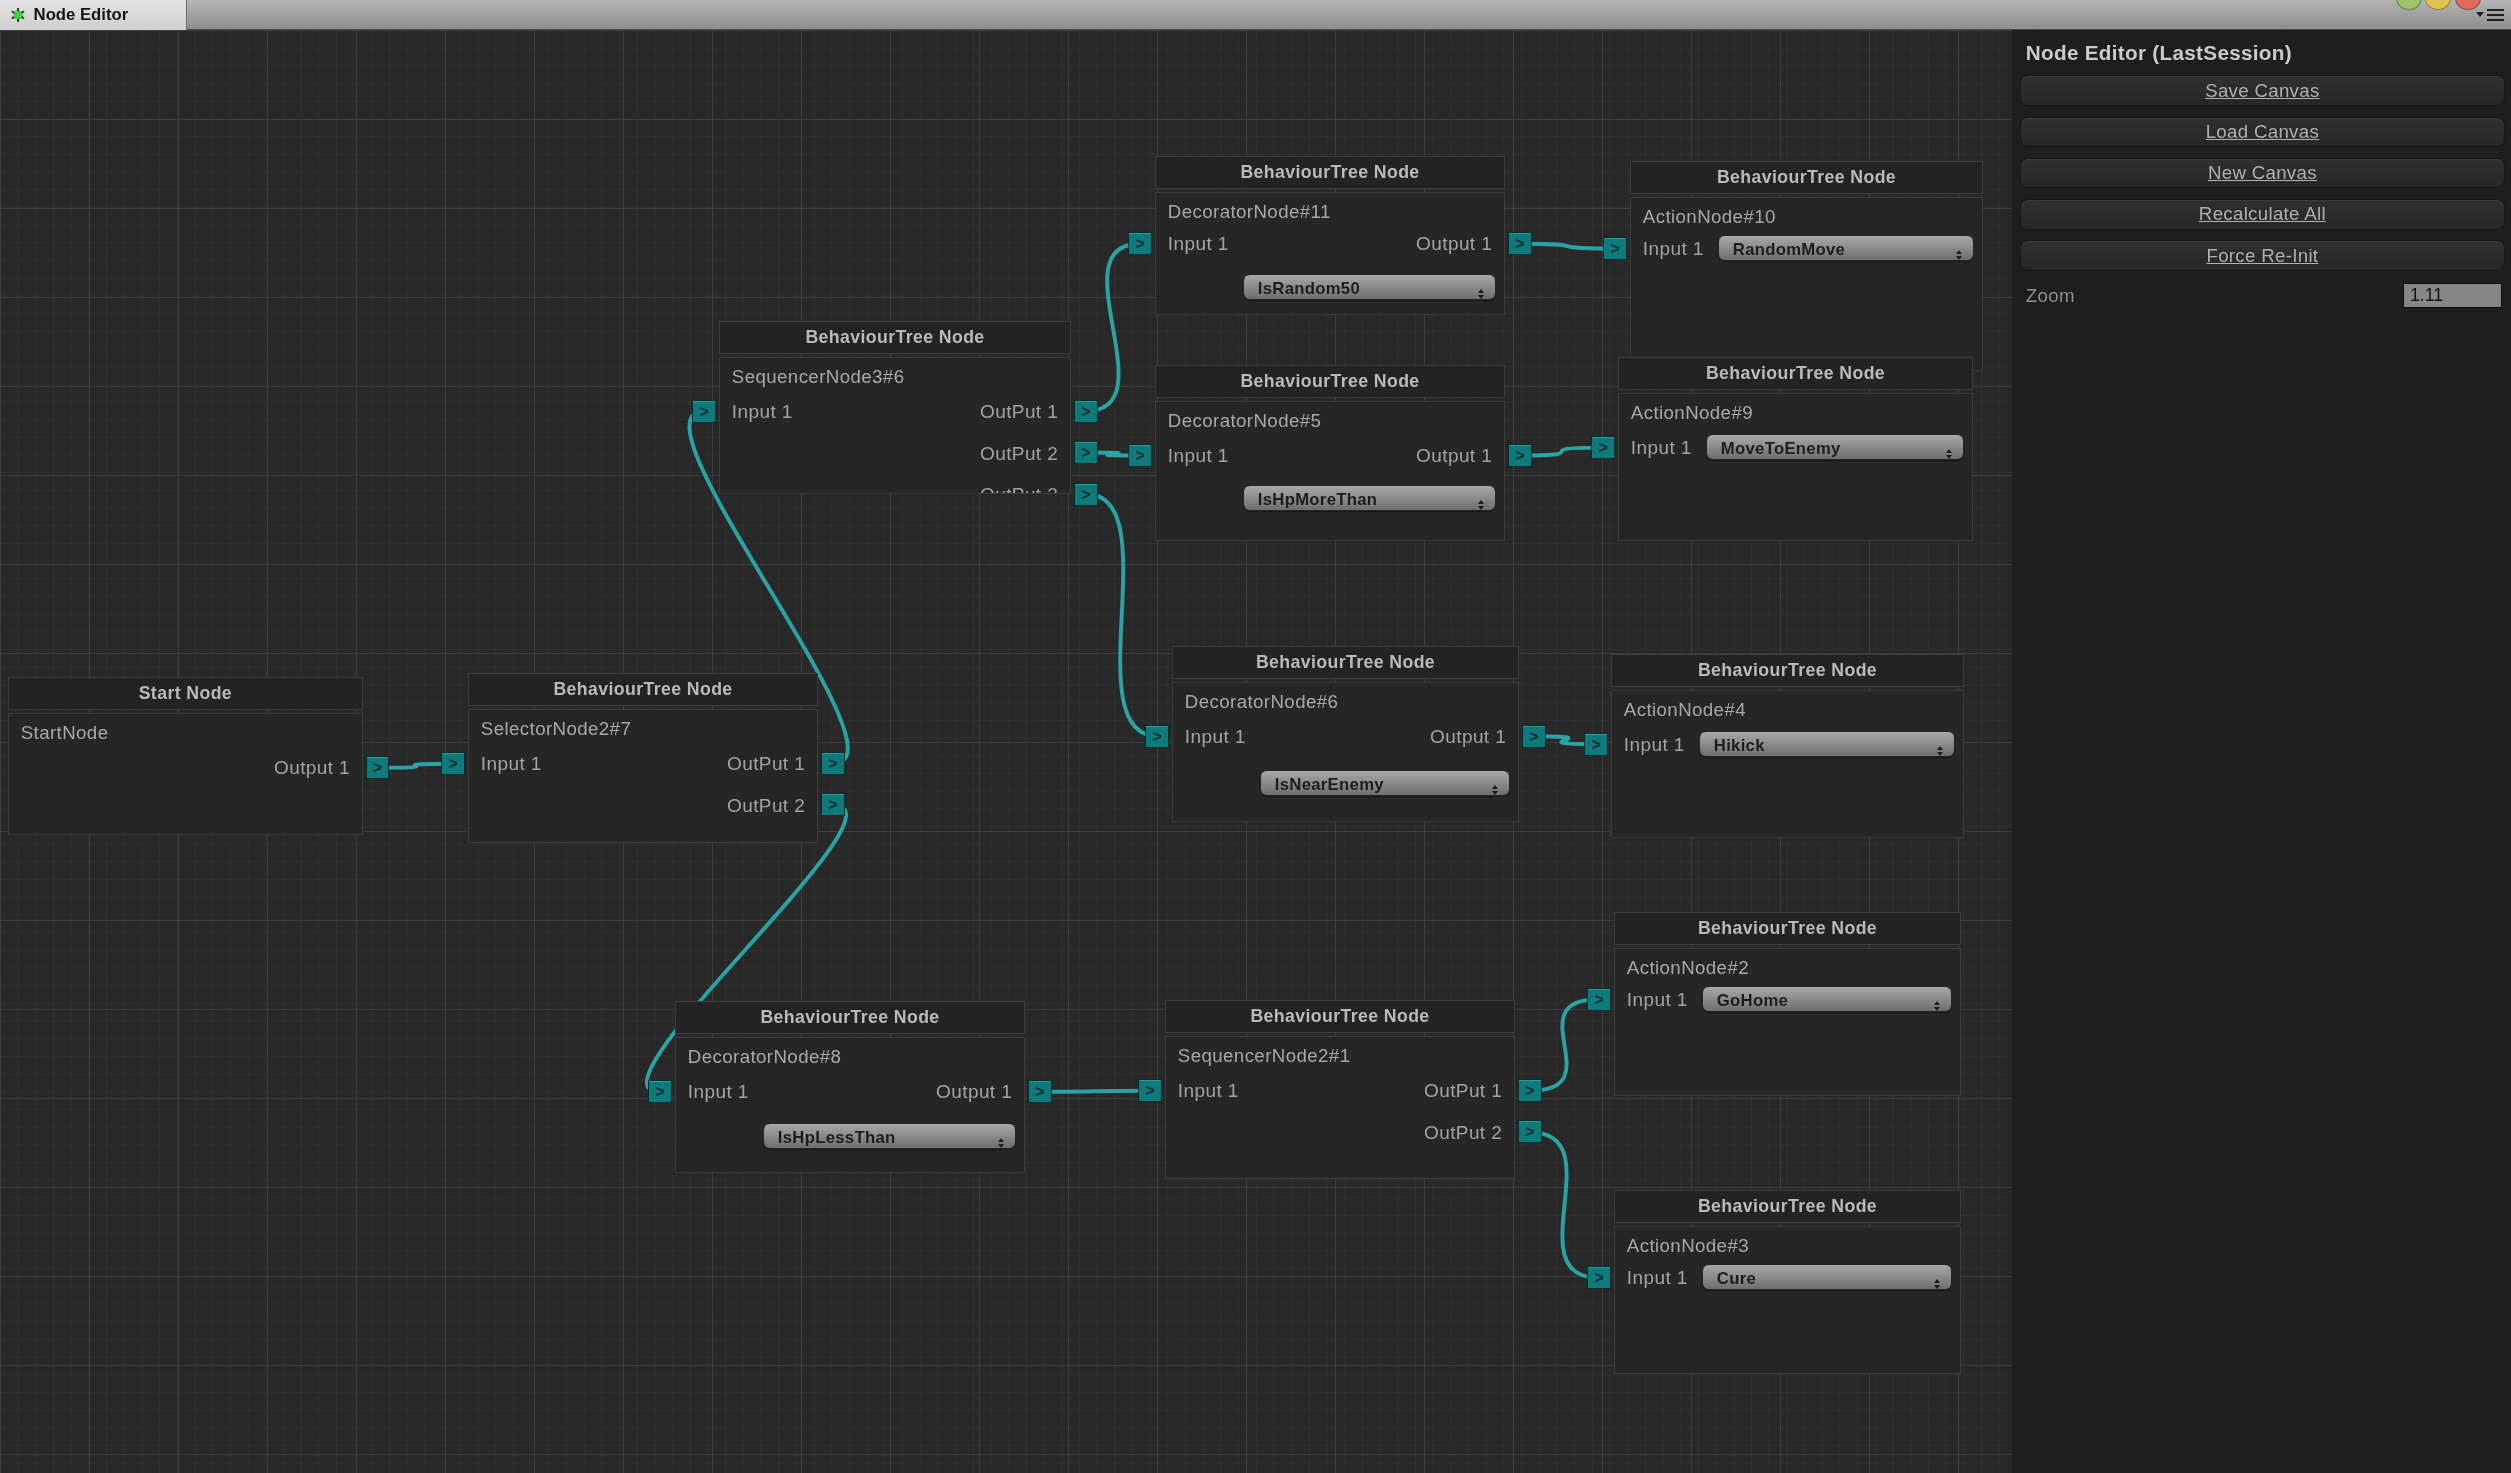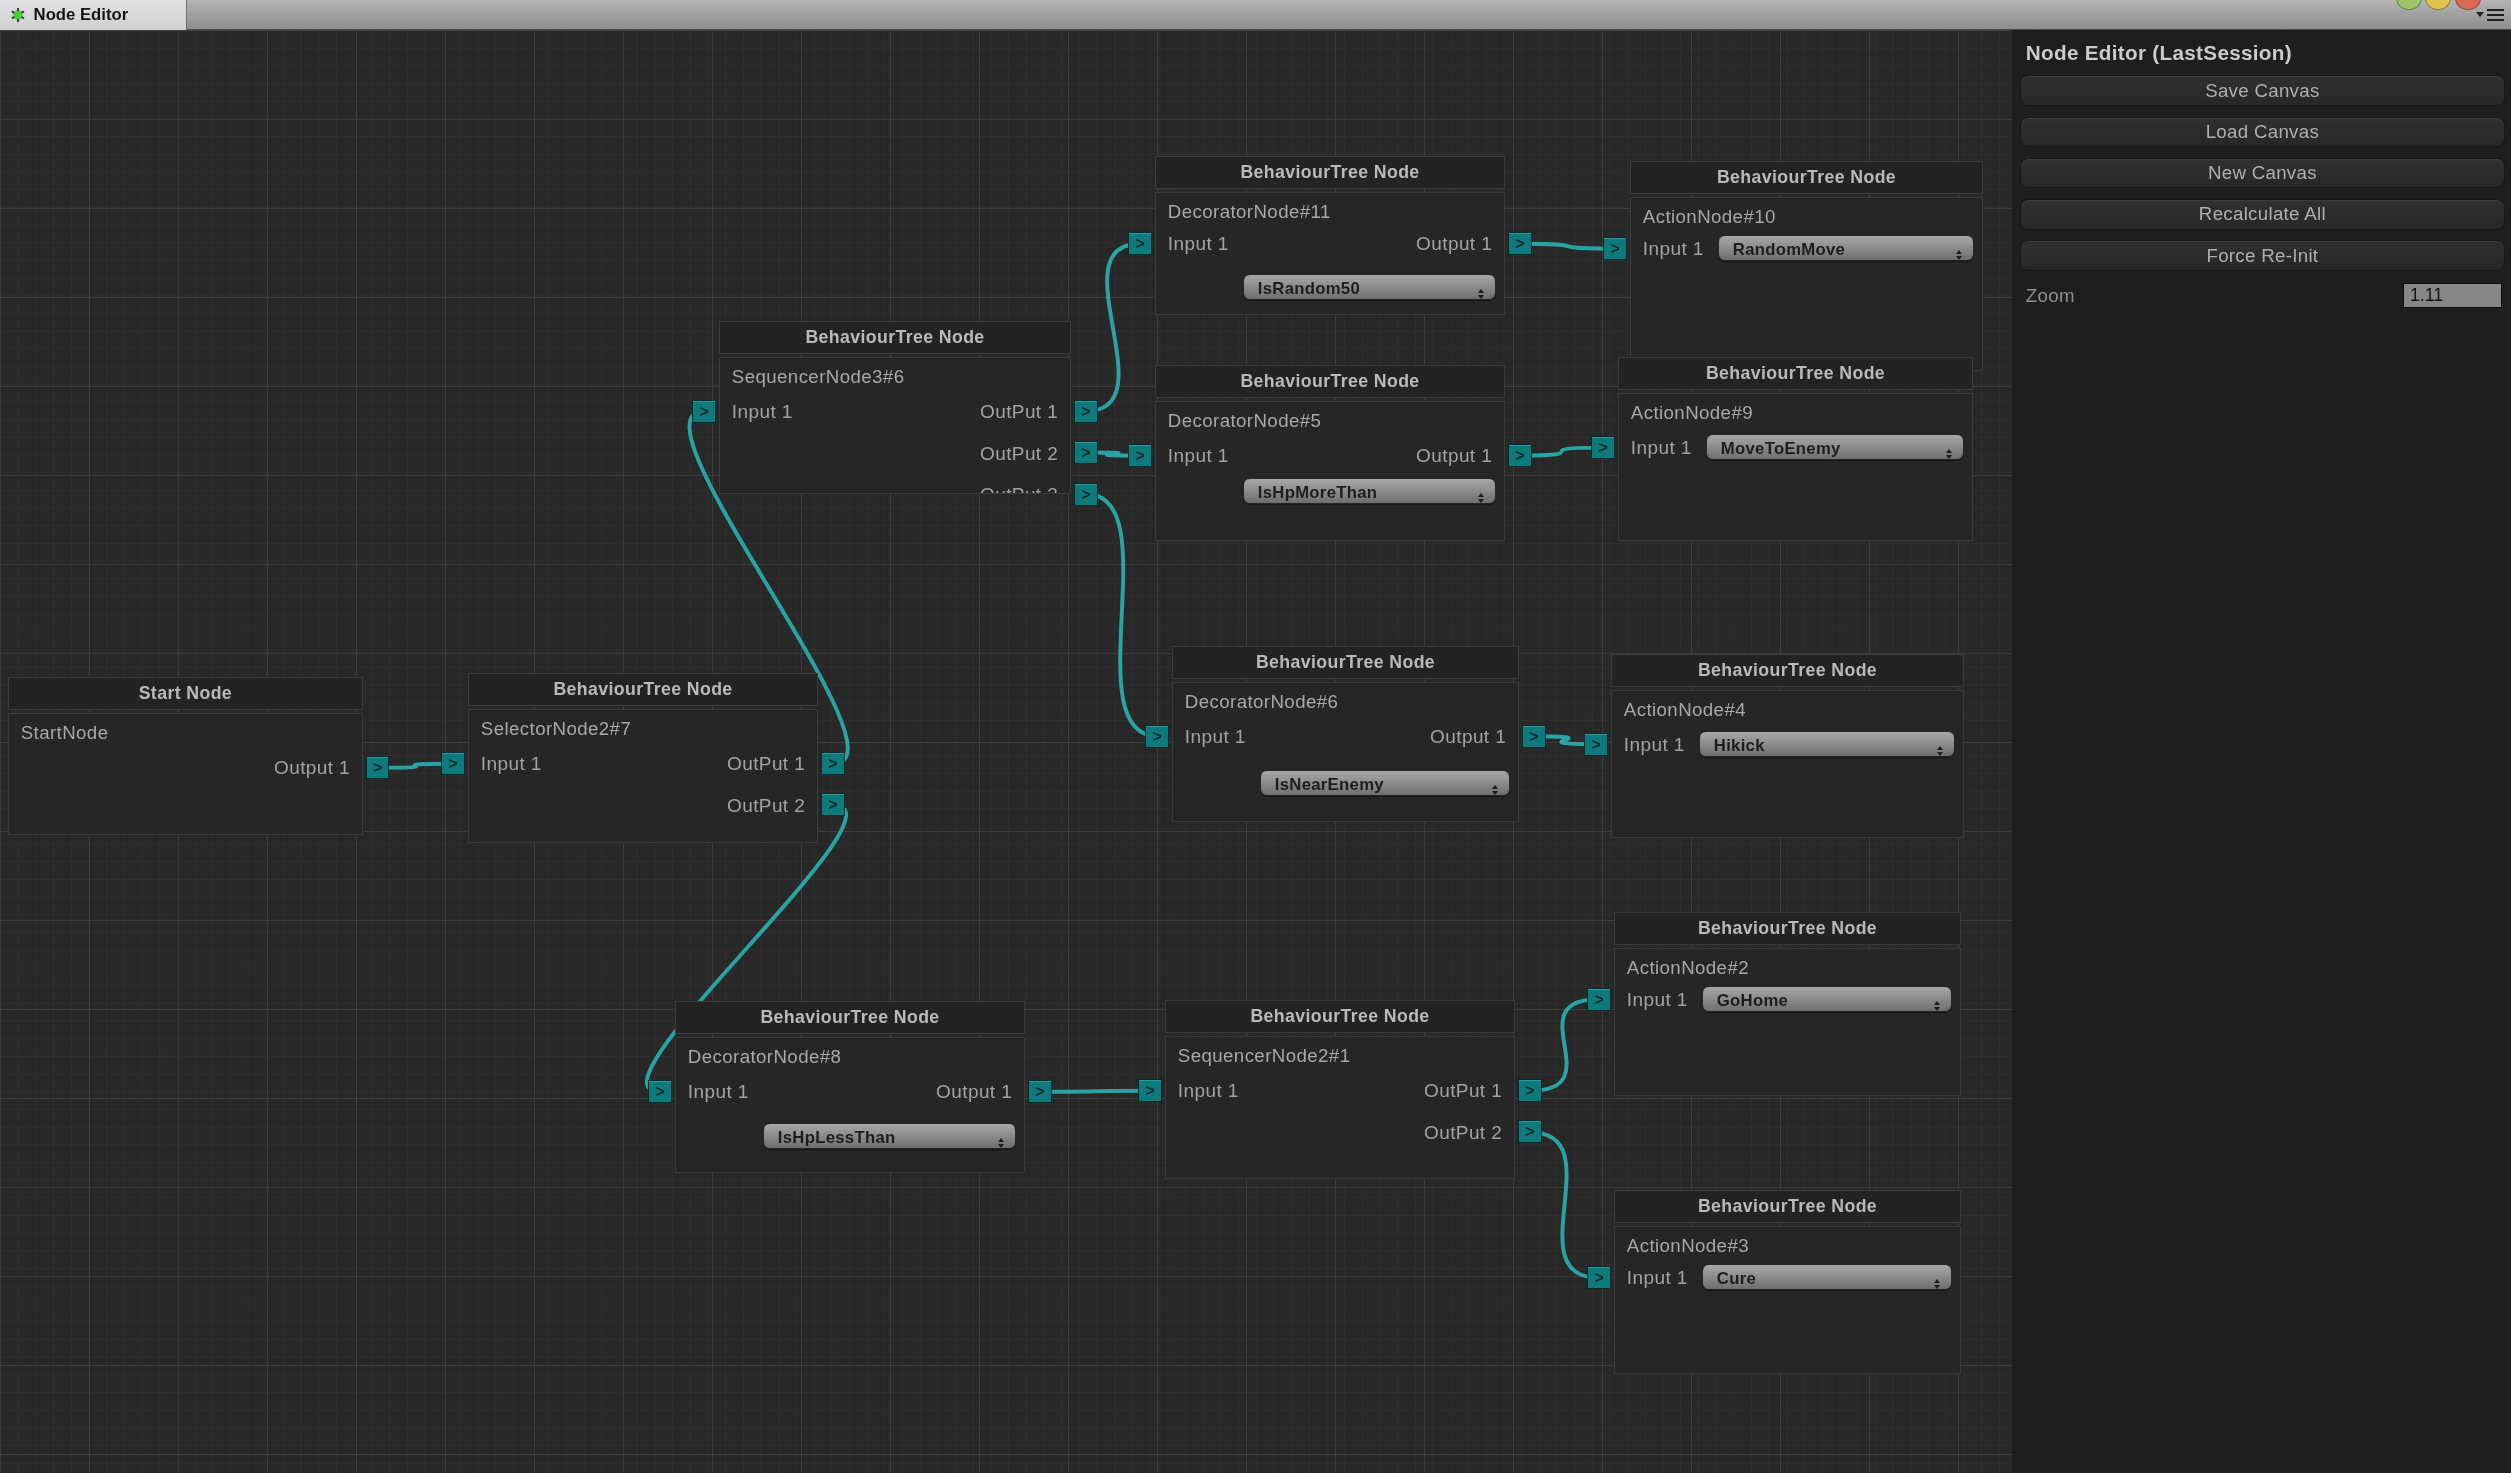--- a/index.html
+++ b/index.html
@@ -66,21 +66,21 @@
   .ddarrows i { display:block; width:0; height:0; border-left:3.9px solid transparent; border-right:3.9px solid transparent; }
   .ddarrows .tu { border-bottom:4.9px solid #1d1d1d; }
   .ddarrows .td { border-top:4.9px solid #1d1d1d; }
 
   
   #panel { position:absolute; left:2012px; top:29.6px; width:500px; height:1444px; background:#1e1e1e; }
   .ptitle { padding:11.8px 0 9.9px 13.8px; color:#cbcbcb; font-size:20.7px; font-weight:bold; letter-spacing:0.3px; }
   .pbtn { display:block; width:485px; margin:0 7.9px 10.8px 7.9px; height:30.5px; border-radius:7.9px;
           background:linear-gradient(#303030,#272727); border:1px solid #161616;
           box-shadow:inset 0 1px 0 #3d3d3d; color:#b0b0b0; font-size:18.7px;
-          font-family:"Liberation Sans", sans-serif; letter-spacing:0.3px; cursor:pointer; }
+          font-family:"Liberation Sans", sans-serif; letter-spacing:0.3px; cursor:pointer;text-decoration:underline; }
   .pfield { position:relative; height:29.6px; margin:3.9px 0; }
   .pfield label { position:absolute; left:13.8px; top:3px; color:#8f8f8f; font-size:18.7px; letter-spacing:0.3px; }
   .pfield input { position:absolute; right:9.9px; top:1px; width:99px; height:25.6px;
                   background:#868686; border:1px solid #0e0e0e; color:#111; font-size:17.7px;
                   padding-left:5.9px; font-family:"Liberation Sans", sans-serif; }
 </style>
 </head>
 <body>
 
 <div class="topbar">
@@ -194,21 +194,21 @@
     </div>
     <div class="conn in" style="top:76px">&gt;</div>
   </div>
 
   <div class="node" style="left:1155px;top:335px;width:350px">
     <div class="nhead">BehaviourTree Node</div>
     <div class="nbody" style="height:140px">
       <div class="nname">DecoratorNode#5</div>
       <div class="prow left" style="top:42px">Input 1</div>
       <div class="prow right" style="top:42px">Output 1</div>
-      <div class="dropdown" style="top:76px">
+      <div class="dropdown" style="top:83px">
         <span class="ddtext">IsHpMoreThan</span>
         <span class="ddarrows">
             <i class="tu"></i>
             <i class="td"></i>
           </span>
       </div>
     </div>
     <div class="conn in" style="top:79px">&gt;</div>
     <div class="conn out" style="top:79px">&gt;</div>
   </div>

